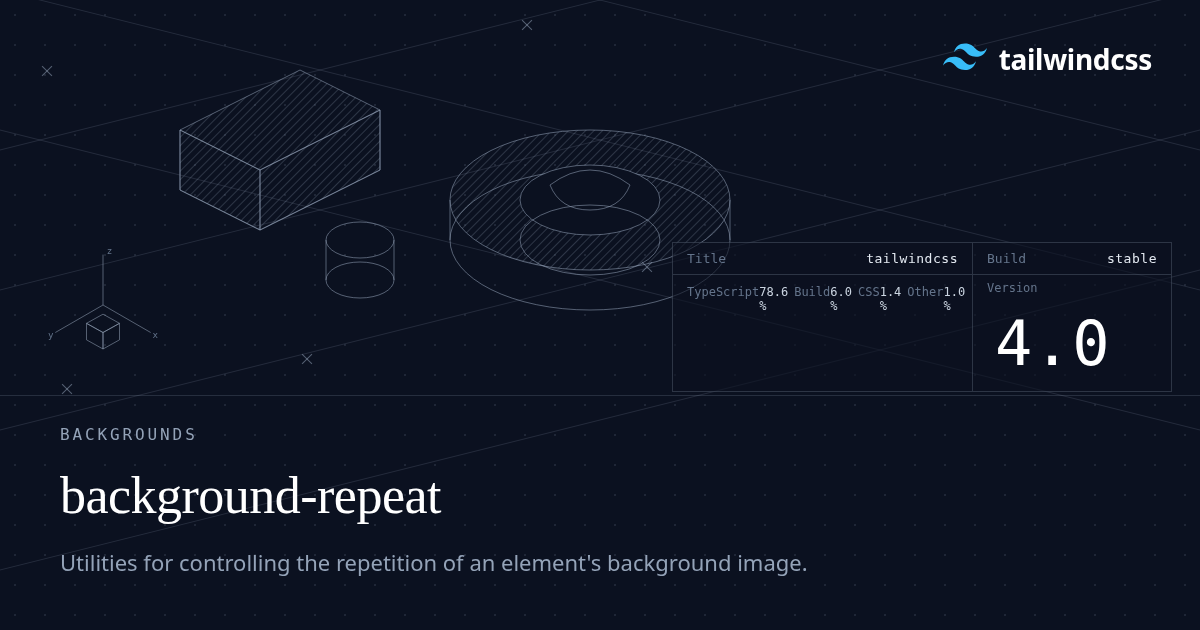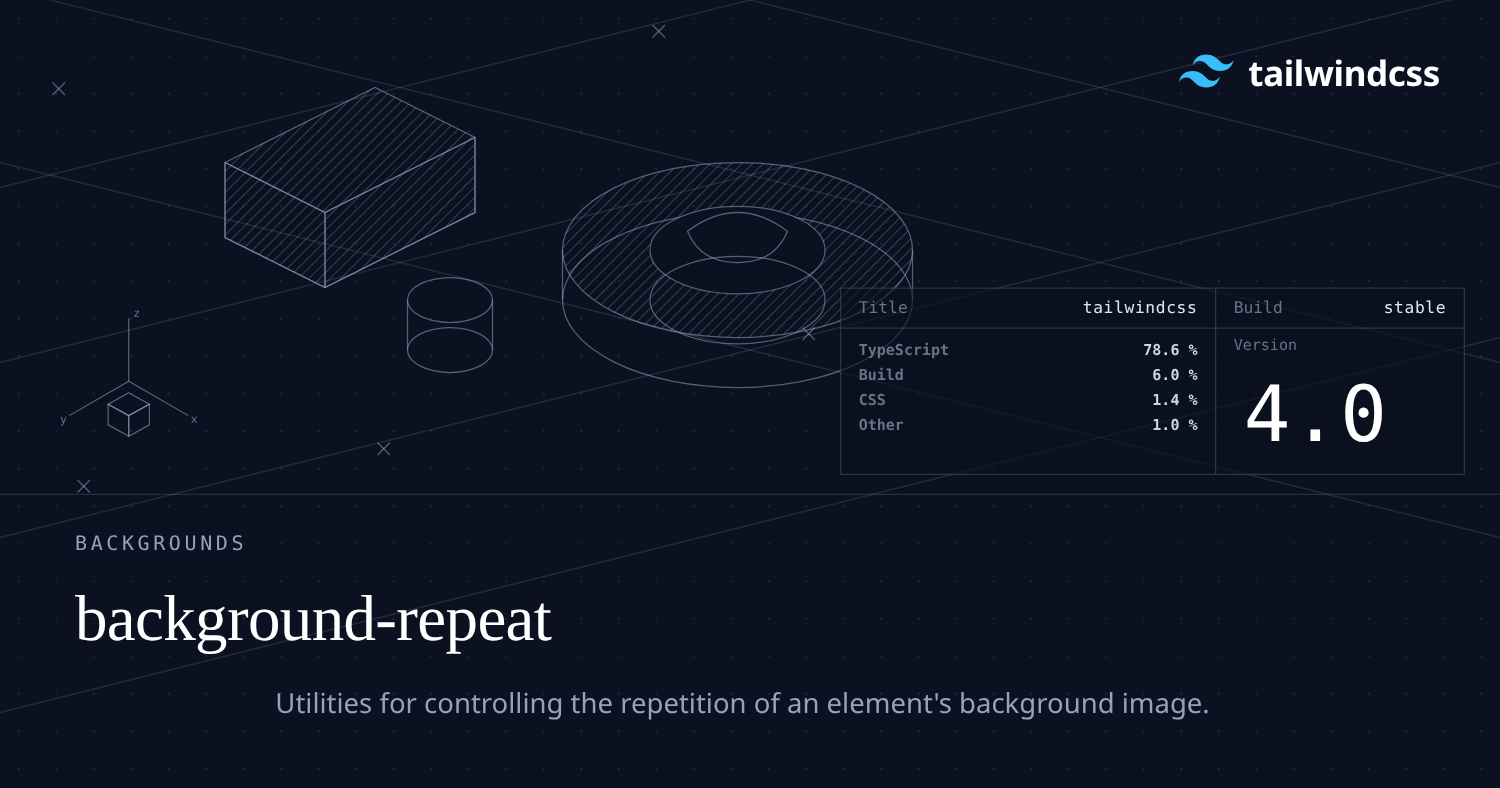--- a/index.html
+++ b/index.html
@@ -68,21 +68,21 @@
     top: 10px;
     width: 720px;
     height: 360px;
   }
   .iso-art svg { width: 100%; height: 100%; }
 
   
   .panel {
     position: absolute;
     right: 28px;
-    top: 230px;
+    top: 242px;
     width: 500px;
     height: 150px;
     border: 1px solid rgba(148,163,184,0.25);
     display: grid;
     grid-template-columns: 300px 1fr;
     font-family: ui-monospace, "SFMono-Regular", Menlo, Consolas, monospace;
     font-size: 13px;
     color: #94a3b8;
     background: rgba(11,17,32,0.6);
   }
@@ -99,23 +99,22 @@
     border-bottom: 1px solid rgba(148,163,184,0.25);
     color: #64748b;
   }
   .panel-head .val {
     color: #e2e8f0;
     letter-spacing: 0.04em;
   }
   .lang-list {
     padding: 10px 14px 8px;
     display: flex;
-    flex-direction: column;
+    flex-direction: row;
     gap: 6px;
-    font-weight: bold;
   }
   .lang-row {
     display: flex;
     justify-content: space-between;
     font-size: 12px;
   }
   .lang-row .name { color: #64748b; }
   .lang-row .pct { color: #cbd5e1; }
   .version-box {
     flex: 1;
@@ -160,21 +159,20 @@
     font-size: 52px;
     font-weight: 500;
     color: #ffffff;
     letter-spacing: -0.01em;
     margin-bottom: 22px;
   }
   .desc {
     font-size: 22px;
     color: #94a3b8;
     font-weight: 400;
-    text-align: center;
   }
 
   
   .xmark {
     position: absolute;
     width: 14px;
     height: 14px;
     pointer-events: none;
   }
   .xmark::before, .xmark::after {

